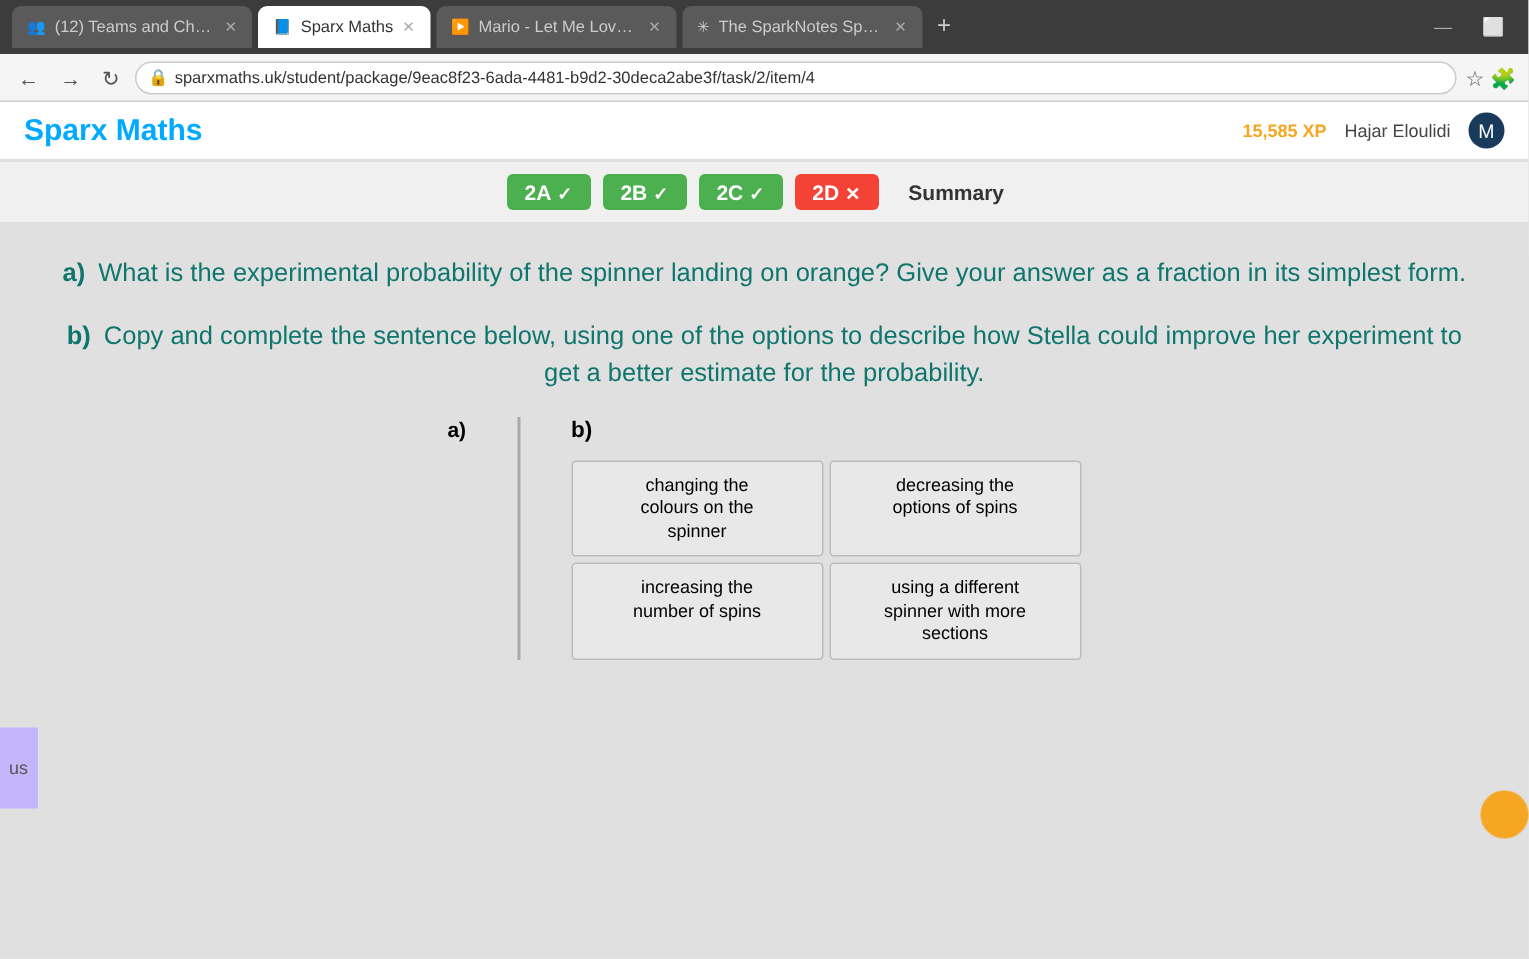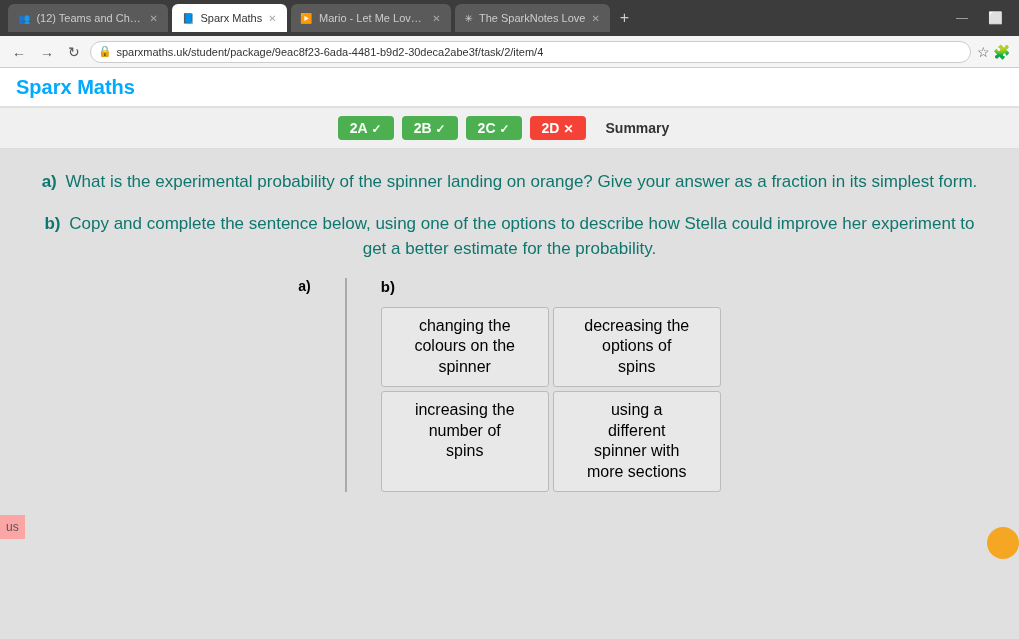--- a/index.html
+++ b/index.html
@@ -232,43 +232,43 @@
     .options-grid {
       display: grid;
       grid-template-columns: 1fr 1fr;
       gap: 4px;
     }
     .option-btn {
       background: #e8e8e8;
       border: 1px solid #bbb;
       border-radius: 3px;
       padding: 8px 28px;
-      font-size: 16px;
+      font-size: 12px;
       text-align: center;
       cursor: pointer;
       line-height: 1.3;
     }
 
     
     .watch-video-bar {
       display: flex;
       justify-content: center;
       padding: 12px 0;
       background: #e0e0e0;
     }
 
     
     .side-label-left {
       position: fixed;
       left: 0;
       bottom: 100px;
       font-size: 12px;
       color: #555;
-      background: #fca5a5;
-      padding: 5px 6px;
+      background: #c4b5fd;
+      padding: 20px 6px;
       text-align: right;
     }
     .side-icon-right {
       position: fixed;
       right: 0;
       bottom: 80px;
       background: #f5a623;
       border-radius: 50%;
       width: 32px;
       height: 32px;
@@ -295,21 +295,21 @@
     <span>Sparx Maths</span>
     <span class="tab-close">✕</span>
   </div>
   <div class="tab">
     <span style="font-size:10px;">▶️</span>
     <span style="overflow:hidden;text-overflow:ellipsis;">Mario - Let Me Love You (Offic</span>
     <span class="tab-close">✕</span>
   </div>
   <div class="tab">
     <span style="font-size:10px;">✳</span>
-    <span style="overflow:hidden;text-overflow:ellipsis;">The SparkNotes Love</span>
+    <span style="overflow:hidden;text-overflow:ellipsis;">The SparkNotes Sparx</span>
     <span class="tab-close">✕</span>
   </div>
   <span class="tab-new">+</span>
   <div style="flex:1"></div>
   <span style="color:#aaa;font-size:12px;padding:0 8px;">—</span>
   <span style="color:#aaa;font-size:12px;padding:0 8px;">⬜</span>
 </div>
 
 <div class="browser-controls">
   <button class="nav-btn">←</button>
@@ -321,20 +321,25 @@
   </div>
   <div class="browser-actions">
     <span style="cursor:pointer;">☆</span>
     <span style="cursor:pointer;">🧩</span>
   </div>
 </div>
 
 <div class="sparx-header">
   <div class="sparx-logo">
     <span>Sparx Maths</span>
+  </div>
+  <div class="header-right">
+    <span class="xp-badge">15,585 XP</span>
+    <span>Hajar Eloulidi</span>
+    <span style="background:#1a3a5c;color:white;border-radius:50%;width:24px;height:24px;display:flex;align-items:center;justify-content:center;font-size:13px;cursor:pointer;">M</span>
   </div>
 </div>
 
 <div class="task-nav">
   <div class="task-tab done-green">
     <span>2A</span>
     <span class="check-icon">✓</span>
   </div>
   <div class="task-tab done-green">
     <span>2B</span>

